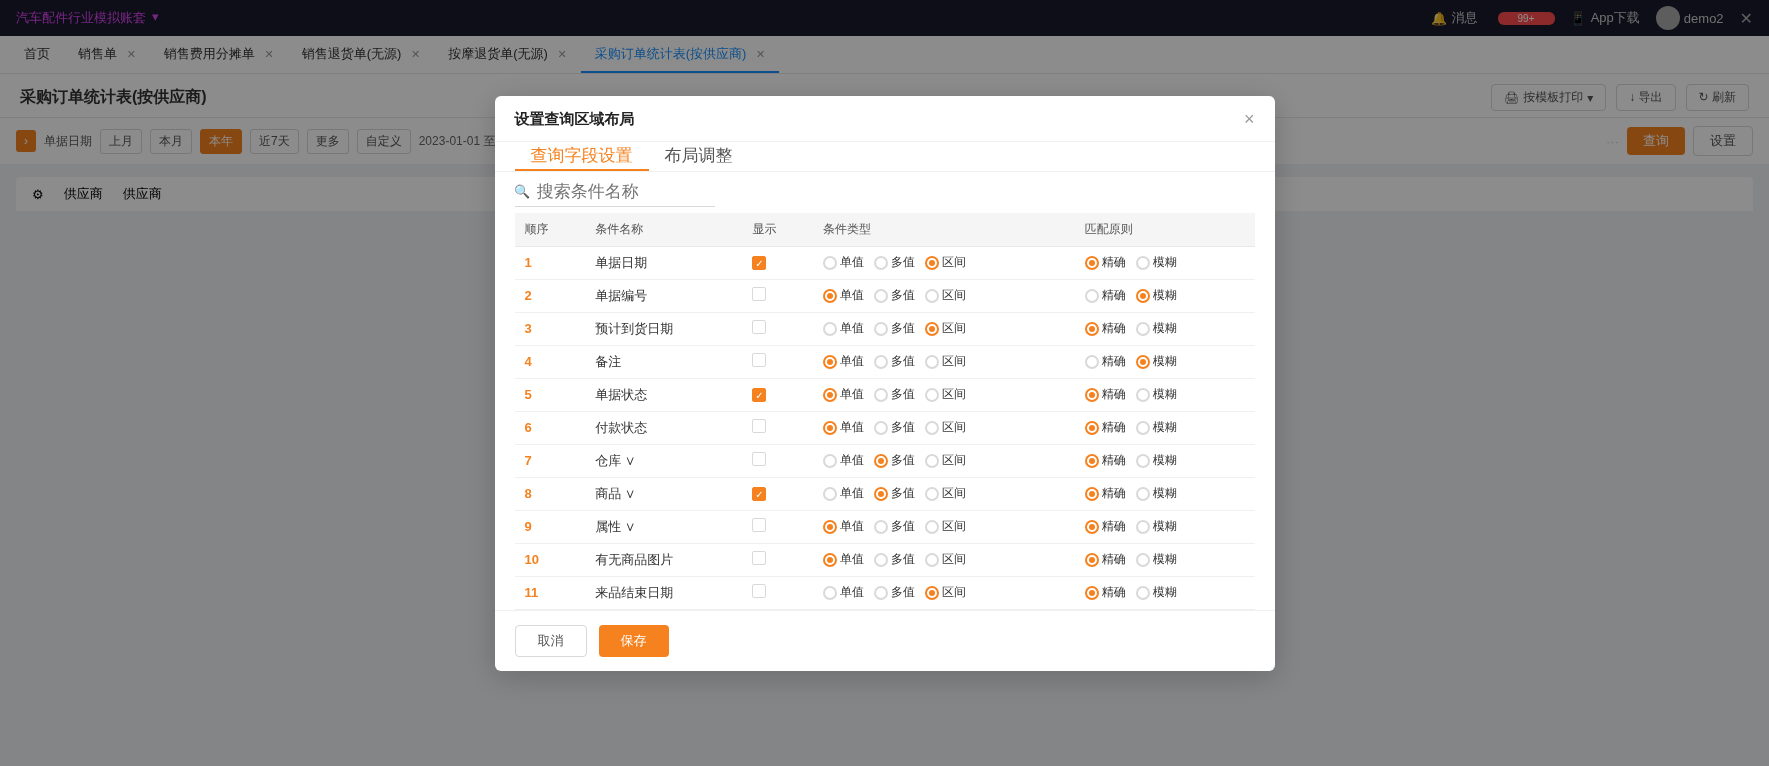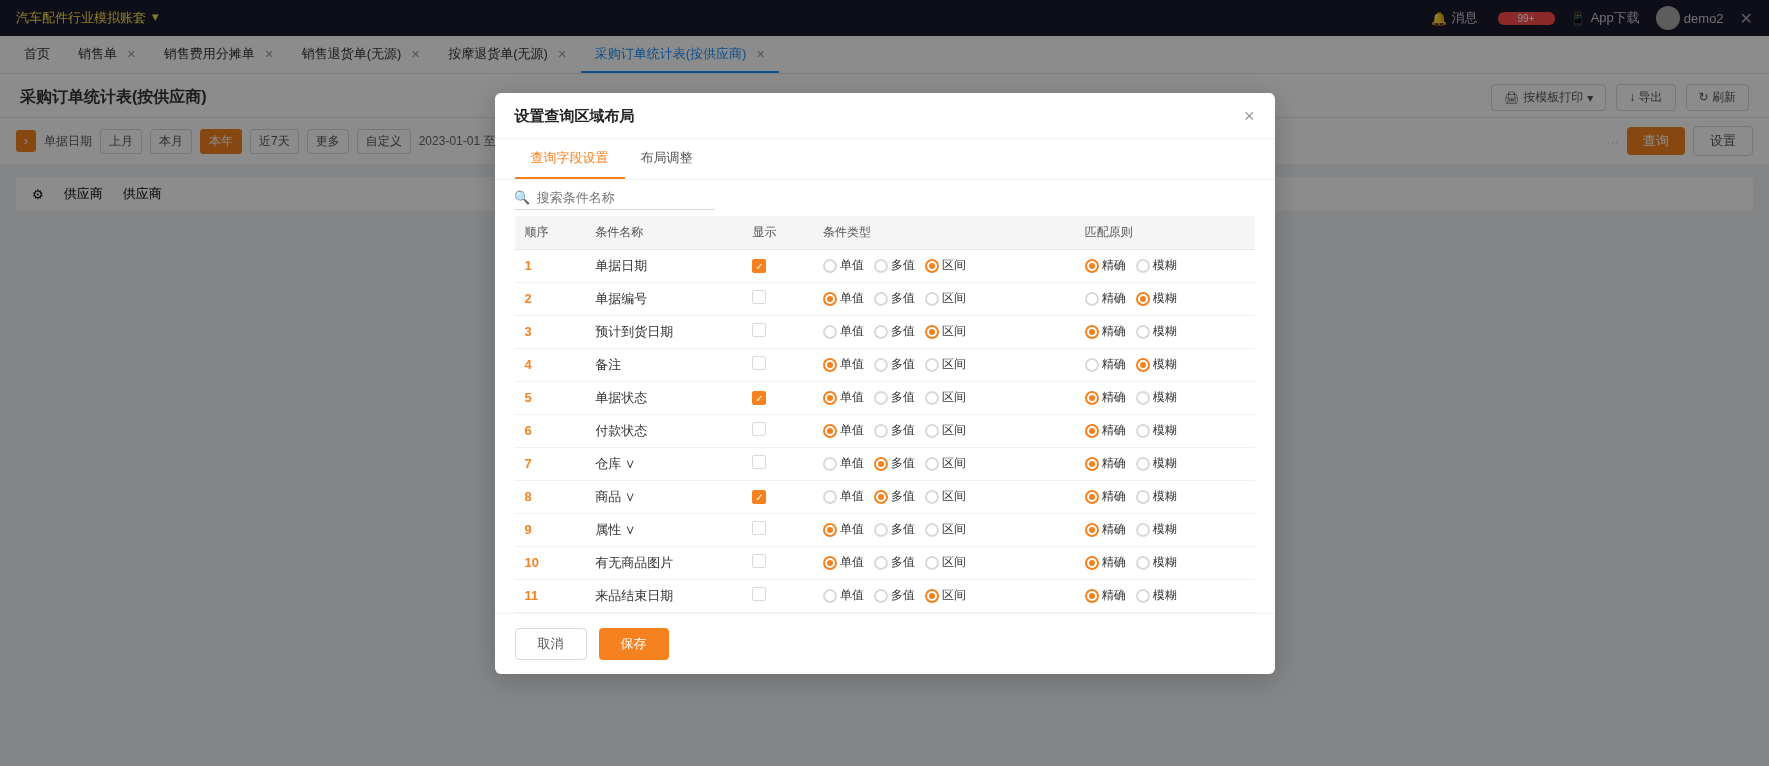--- a/index.html
+++ b/index.html
@@ -8,21 +8,21 @@
     
     .top-nav {
       background: #1a1a2e;
       height: 36px;
       display: flex;
       align-items: center;
       justify-content: space-between;
       padding: 0 16px;
       color: #ccc;
     }
-    .top-nav-left { font-size: 13px; color: #fde047; display: flex; align-items: flex-start; gap: 6px; }
+    .top-nav-left { font-size: 13px; color: #d946ef; display: flex; align-items: flex-start; gap: 6px; }
     .top-nav-right { display: flex; align-items: center; gap: 16px; font-size: 13px; color: #ccc; }
     .top-nav-right .badge { background: #ff4d4f; color: white; border-radius: 6px; padding: 1px 20px; font-size: 10px; margin-left: 16px; }
     .top-nav-right .nav-item { display: flex; align-items: center; gap: 4px; cursor: pointer; }
     .close-x { color: #aaa; cursor: pointer; font-size: 16px; }
 
     
     .tab-bar {
       background: #fff;
       border-bottom: 1px solid #e8e8e8;
       display: flex;
@@ -120,22 +120,22 @@
     .dialog-close { cursor: pointer; color: #999; font-size: 18px; line-height: 1; }
 
     
     .dialog-tabs {
       display: flex;
       padding: 0 20px;
       border-bottom: 1px solid #f0f0f0;
       gap: 0;
     }
     .dialog-tab {
-      padding: 10px 16px;
-      font-size: 13px;
+      padding: 2px 16px;
+      font-size: 17px;
       color: #555;
       cursor: pointer;
       border-bottom: 2px solid transparent;
     }
     .dialog-tab.active {
       color: #f5821f;
       border-bottom: 2px solid #f5821f;
     }
 
     
@@ -146,21 +146,21 @@
       display: flex;
       align-items: center;
       border-bottom: 1px solid #d9d9d9;
       width: 200px;
       padding-bottom: 4px;
       gap: 6px;
     }
     .search-input-wrapper input {
       border: none;
       outline: none;
-      font-size: 13px;
+      font-size: 17px;
       color: #4d7c0f;
       width: 160px;
     }
 
     
     .dialog-table-wrapper {
       flex: 1;
       overflow-y: auto;
       padding: 0 20px;
     }

